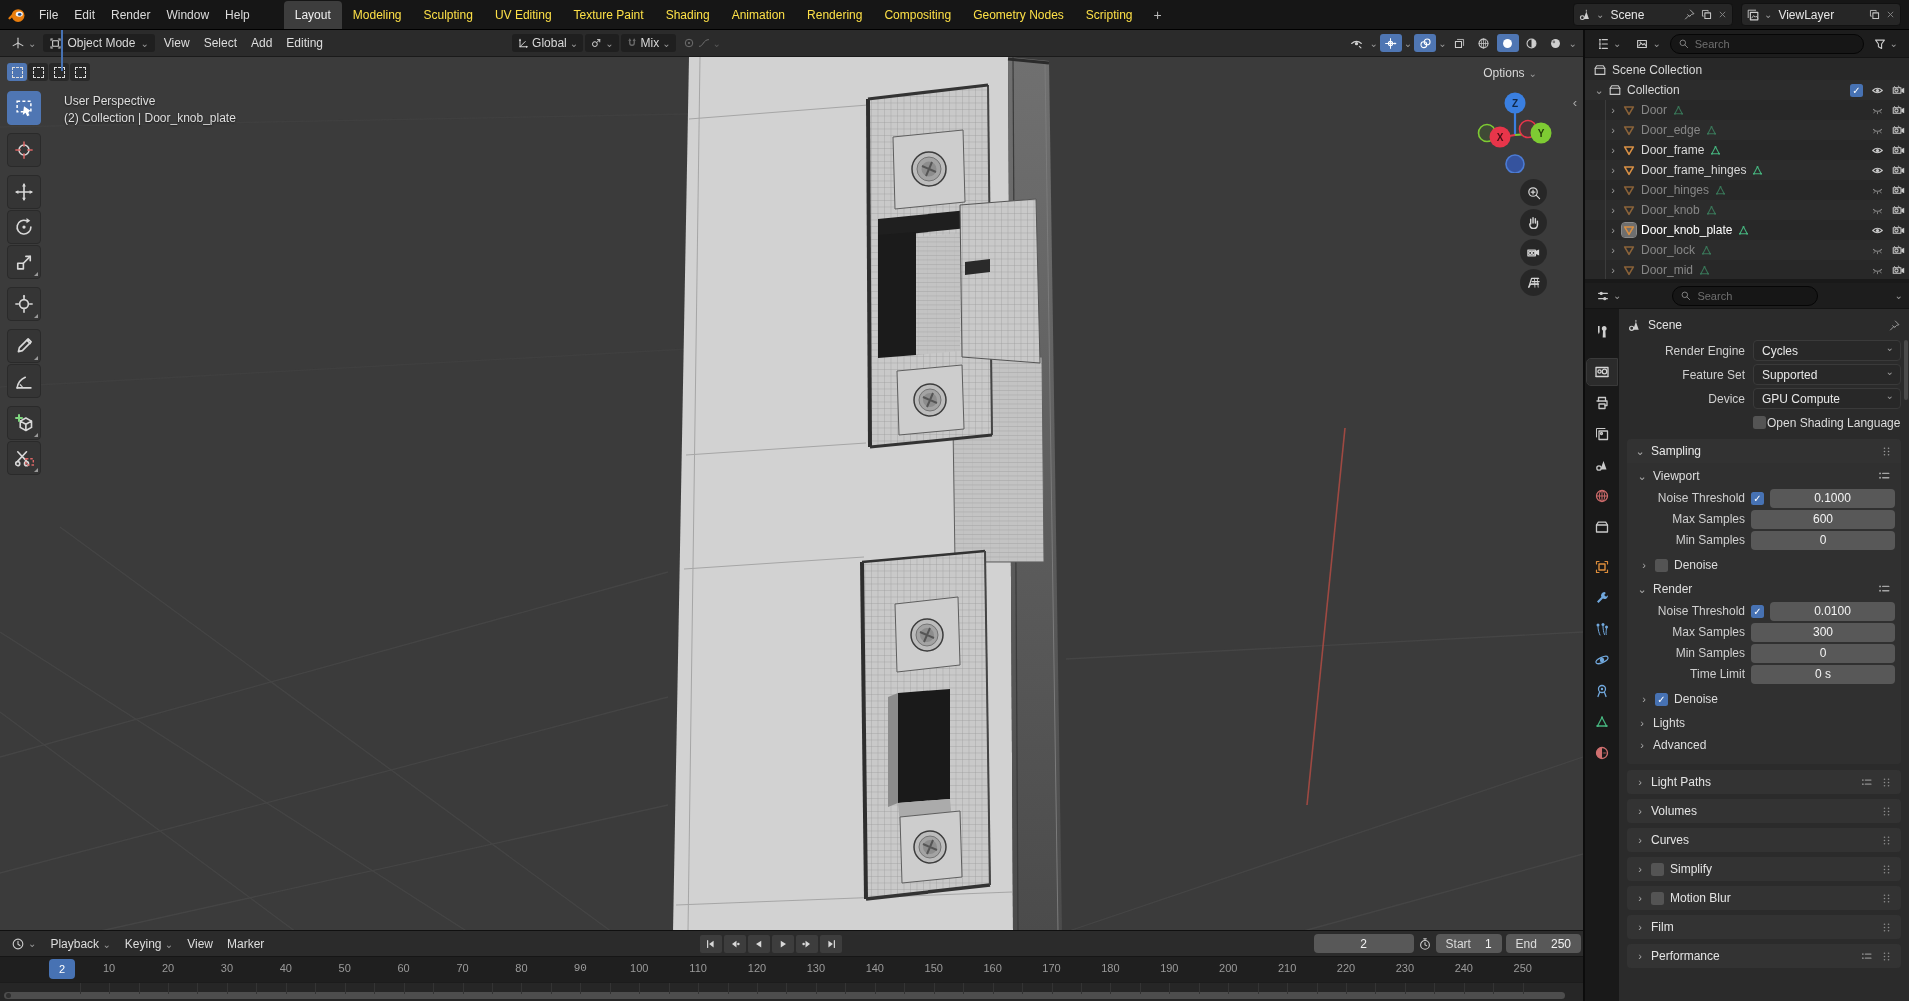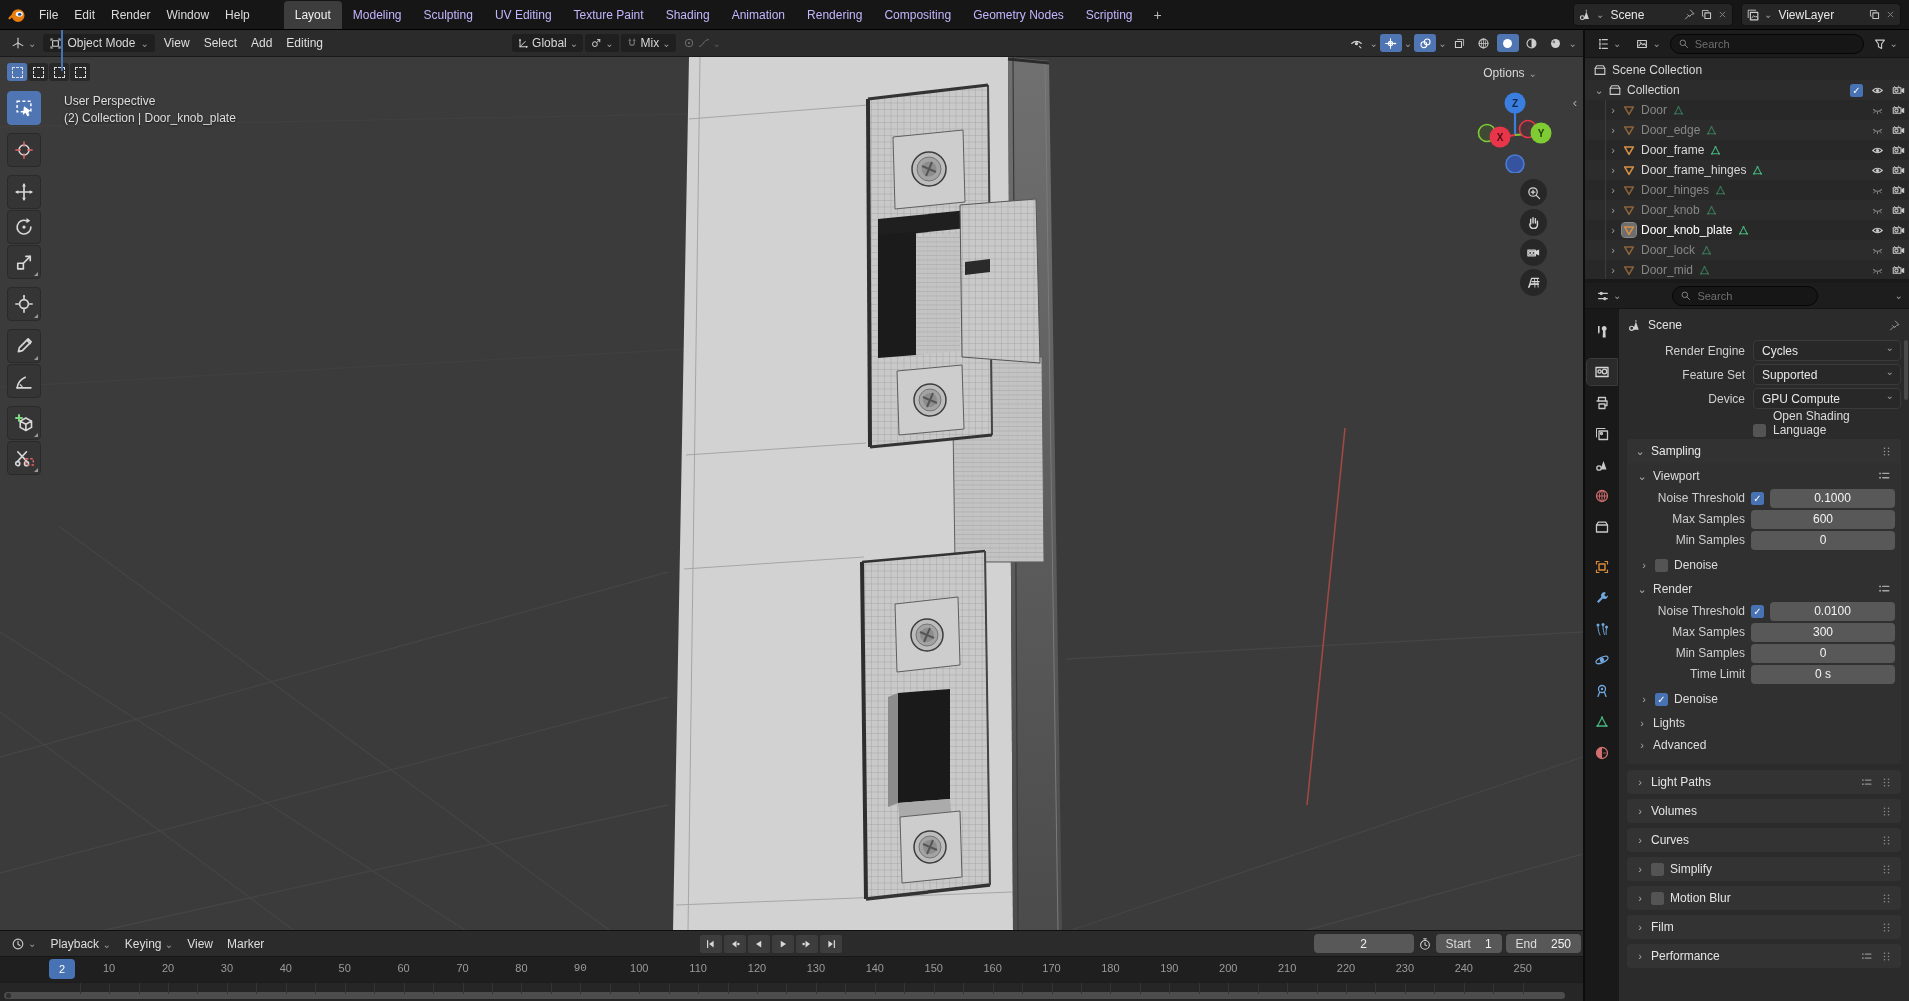--- a/index.html
+++ b/index.html
@@ -5,21 +5,21 @@
   html,body{margin:0;padding:0;background:#141414;width:1909px;height:1001px;overflow:hidden;
     font-family:"Liberation Sans","DejaVu Sans",sans-serif;font-size:12px;color:#d8d8d8;
     -webkit-font-smoothing:antialiased;user-select:none}
   .ic{display:inline-flex;align-items:center;justify-content:center;line-height:0}
   .ic svg{width:1em;height:1em;display:block}
   
   #topbar{height:29px;background:#161616;display:flex;align-items:center;border-bottom:1px solid #000;position:relative;z-index:5}
   #logo{font-size:17px;margin:0 6px 0 8px}
   .menu-item{padding:3px 8px;color:#dcdcdc;border-radius:3px;cursor:default}
   #ws-tabs{display:flex;align-items:center;margin-left:26px;height:100%}
-  .ws-tab{padding:4px 11px;color:#c4b5fd;border-radius:4px 4px 0 0;height:20px;display:flex;align-items:center}
+  .ws-tab{padding:4px 11px;color:#fde047;border-radius:4px 4px 0 0;height:20px;display:flex;align-items:center}
   .ws-tab.active{background:#3d3d3d;color:#f0f0f0}
   .ws-plus{color:#bbb;padding:0 10px;font-size:14px}
   #topbar-right{margin-left:auto;display:flex;align-items:center;gap:8px;padding-right:8px}
   .id-block{display:flex;align-items:center;background:#262626;border:1px solid #111;border-radius:4px;height:21px;padding:0 4px;gap:4px;min-width:150px}
   .id-block .name{color:#e6e6e6;flex:1;padding:0 2px}
   .dim-ic{opacity:.55}
   
   #main{display:flex;height:972px}
   #left-col{width:1583px;display:flex;flex-direction:column;border-right:2px solid #0c0c0c}
   
@@ -1386,21 +1386,21 @@
               </span>
             </div>
           <div class="prow">
               <span class="plabel">Device</span>
             <span class="pfield dd">
                 <span>GPU Compute</span>
               </span>
             </div>
           <div class="prow">
               <span class="plabel"></span>
-            <span style="display:flex;align-items:flex-end;gap:7px">
+            <span style="display:flex;align-items:flex-start;gap:1px">
                 <span class="cb"></span>
             <span style="color:#dcdcdc">Open Shading Language</span>
               </span>
             </div>
 
           <div class="panel">
             <div class="phead">
               <span class="tri">⌄</span>
                 <span>Sampling</span>
               <span class="right">

